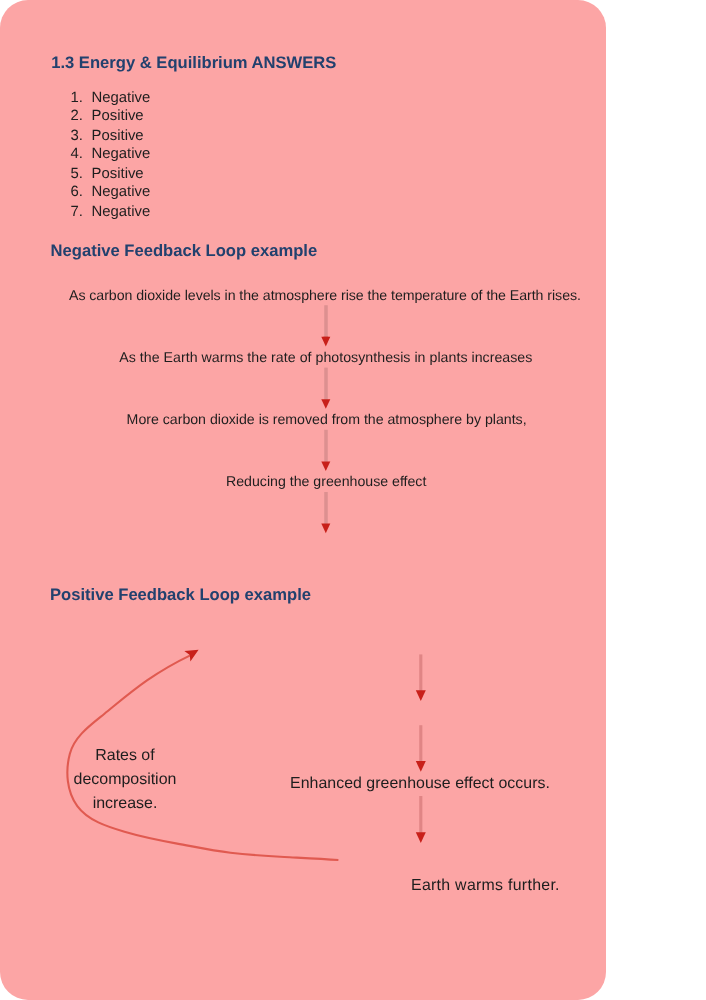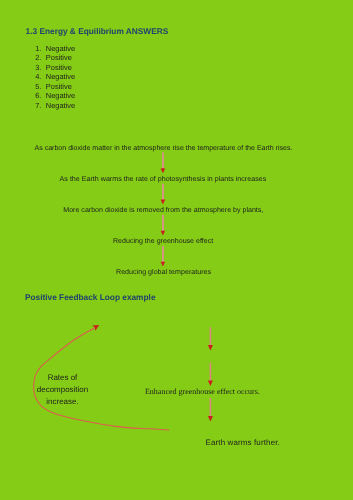--- a/index.html
+++ b/index.html
@@ -1,20 +1,20 @@
 <!DOCTYPE html>
 <html><head>
 <meta charset="utf-8">
 <title>1.3 Energy &amp; Equilibrium ANSWERS</title>
 <style>
   html,body{margin:0;padding:0;background:#ffffff;}
   body{width:353px;height:500px;overflow:hidden;
        font-family:"Liberation Sans",sans-serif;
        -webkit-font-smoothing:antialiased;text-rendering:geometricPrecision;}
-  .page{position:relative;width:353px;height:500px;background:#84cc16;}
+  .page{position:relative;width:303px;height:500px;background:#fca5a5;border-radius:14px;}
 
   .heading{position:absolute;color:#22416e;font-weight:bold;
            font-size:8.3px;line-height:10px;white-space:nowrap;}
 
   .ans-list{position:absolute;margin:0;padding:0;list-style:none;}
   .ans-item{position:absolute;font-size:7.45px;line-height:10px;color:#1e1e1e;white-space:nowrap;}
   .ans-num{position:absolute;left:0;}
   .ans-txt{position:absolute;left:10.6px;}
 
   .body-line{position:absolute;font-size:7.08px;line-height:10px;color:#1e1e1e;
@@ -57,30 +57,30 @@
     <li class="ans-item" style="left:35.2px;top:91.20px;">
         <span class="ans-num">6.</span>
         <span class="ans-txt">Negative</span>
       </li>
     <li class="ans-item" style="left:35.2px;top:100.70px;">
         <span class="ans-num">7.</span>
         <span class="ans-txt">Negative</span>
       </li>
   </ul>
 
+  <div class="heading" style="left:25.3px;top:119.9px;">Negative Feedback Loop example</div>
 
-  <div class="body-line" style="left:34.5px;top:143.2px;letter-spacing:-0.021px;">As carbon dioxide matter in the atmosphere rise the temperature of the Earth rises.</div>
+  <div class="body-line" style="left:34.5px;top:143.2px;letter-spacing:-0.021px;">As carbon dioxide levels in the atmosphere rise the temperature of the Earth rises.</div>
   <div class="body-line" style="left:59.6px;top:174.4px;letter-spacing:0.019px;">As the Earth warms the rate of photosynthesis in plants increases</div>
   <div class="body-line" style="left:63.3px;top:205.4px;letter-spacing:-0.004px;">More carbon dioxide is removed from the atmosphere by plants,</div>
   <div class="body-line" style="left:113.0px;top:236.4px;letter-spacing:-0.001px;">Reducing the greenhouse effect</div>
-  <div class="body-line" style="left:116.0px;top:267.4px;letter-spacing:0.024px;">Reducing global temperatures</div>
 
   <div class="heading" style="left:25.0px;top:292.1px;">Positive Feedback Loop example</div>
 
-  <div class="body-line big" style="left:145.0px;top:386.6px;letter-spacing:0.025px;font-family:Liberation Serif, serif;">Enhanced greenhouse effect occurs.</div>
+  <div class="body-line big" style="left:145.0px;top:386.6px;letter-spacing:0.025px;">Enhanced greenhouse effect occurs.</div>
   <div class="body-line big" style="left:173.5px;top:438px;letter-spacing:0.147px;padding-left:32px;">Earth warms further.</div>
 
   <div class="note" style="left:27.5px;top:372.0px;width:70px;">
     <div>Rates of</div>
     <div>decomposition</div>
     <div>increase.</div>
   </div>
 
   <svg class="ov" viewBox="0 0 353 500">
     <g>

